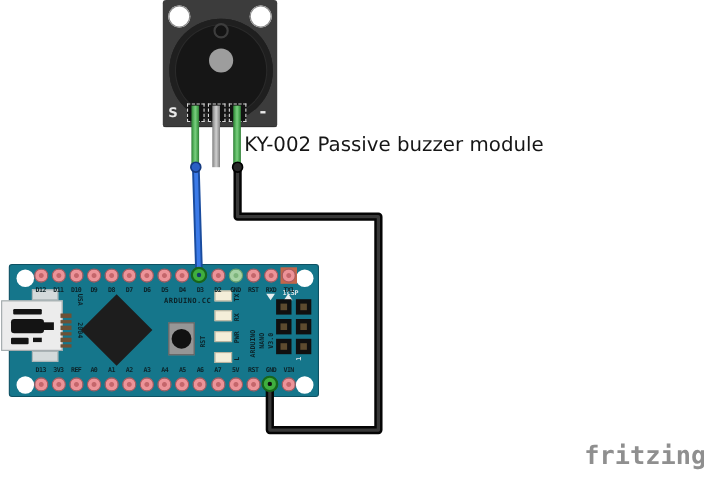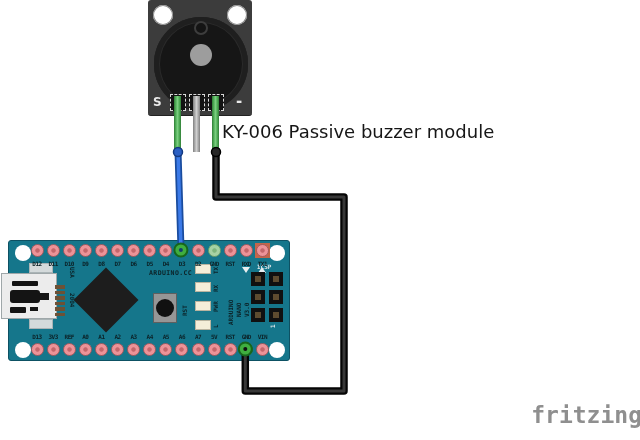--- a/index.html
+++ b/index.html
@@ -103,21 +103,21 @@
     <div class="m-pad p1"></div>
     <div class="m-pad p2"></div>
     <div class="m-pad p3"></div>
     <div class="m-lab s">S</div>
     <div class="m-lab minus">-</div>
   </div>
   <div class="leg green l1"></div>
   <div class="leg gray l2"></div>
   <div class="leg green l3"></div>
 
-  <div class="note" style="color: rgb(22, 22, 22);">KY-006 Passive buzzer module</div>
+  <div class="note" style="color: rgb(22, 22, 22);">KY-002 Passive buzzer module</div>
 
   <div class="board" id="board" style="background: rgb(21, 118, 139);">
     <div class="b-hole tl"></div>
     <div class="b-hole tr"></div>
     <div class="b-hole bl"></div>
     <div class="b-hole br"></div>
 
     <div class="usb-tab top"></div>
     <div class="usb-tab bot"></div>
     <div class="usb">

